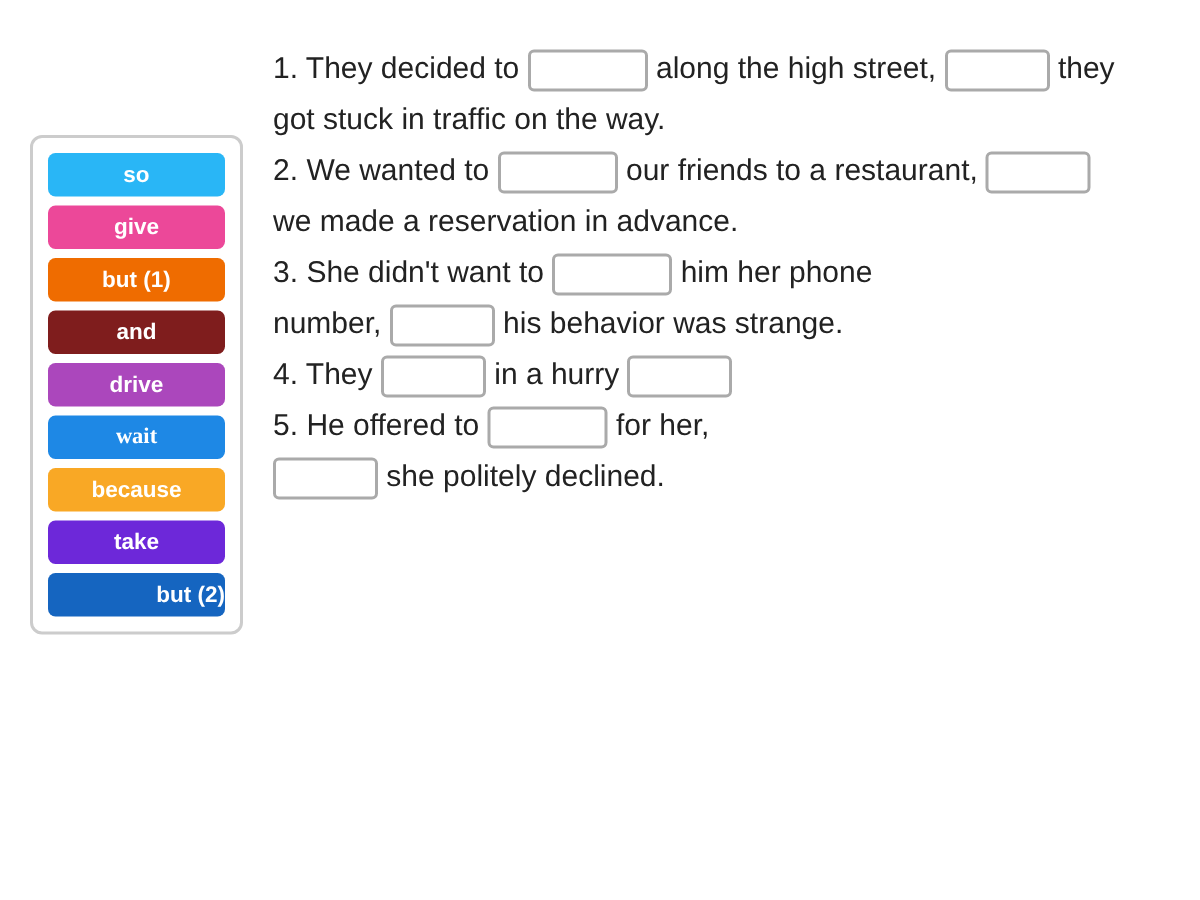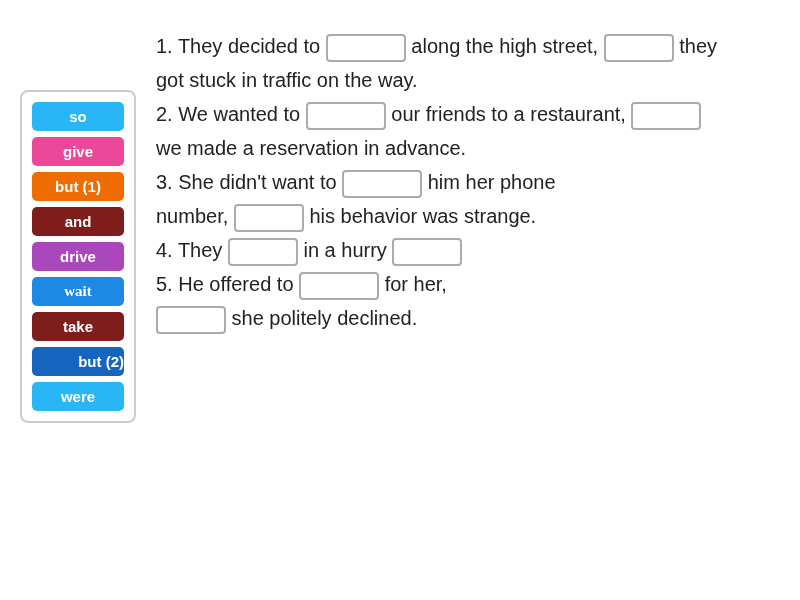--- a/index.html
+++ b/index.html
@@ -13,21 +13,21 @@
       background: #fff;
       width: 800px;
       height: 600px;
       overflow: hidden;
       display: flex;
       padding: 20px;
       gap: 20px;
     }
 
     .sidebar {
-      width: 116px;
+      width: 142px;
       flex-shrink: 0;
       display: flex;
       flex-direction: column;
       gap: 6px;
       border: 2px solid #ccc;
       border-radius: 8px;
       padding: 10px 10px;
       align-self: flex-start;
       margin-top: 70px;
     }
@@ -43,21 +43,21 @@
       user-select: none;
     }
 
     .chip-so      { background: #29b6f6; }
     .chip-give    { background: #ec4899; }
     .chip-but1    { background: #ef6c00; }
     .chip-and     { background: #7f1d1d; }
     .chip-drive   { background: #ab47bc; }
     .chip-wait    { background: #1e88e5; font-family: Liberation Serif, serif; }
     .chip-because { background: #f9a825; }
-    .chip-take    { background: #7f1d1d; }
+    .chip-take    { background: #6d28d9; }
     .chip-but2    { background: #1565c0; text-align: right; }
     .chip-were    { background: #29b6f6; }
 
     .content {
       flex: 1;
       font-size: 20px;
       line-height: 1.6;
       color: #222;
       padding-top: 10px;
     }
@@ -83,23 +83,23 @@
 </head>
 <body>
 
 <div class="sidebar">
   <div class="word-chip chip-so">so</div>
   <div class="word-chip chip-give">give</div>
   <div class="word-chip chip-but1">but (1)</div>
   <div class="word-chip chip-and">and</div>
   <div class="word-chip chip-drive">drive</div>
   <div class="word-chip chip-wait">wait</div>
+  <div class="word-chip chip-because">because</div>
   <div class="word-chip chip-take">take</div>
   <div class="word-chip chip-but2">but (2)</div>
-  <div class="word-chip chip-were">were</div>
 </div>
 
 <div class="content">
 
   <div class="sentence">
     <span>1.</span>
     <span> They decided to </span>
     <span class="blank"></span>
     <span> along the high street, </span>
     <span class="blank blank-sm"></span>

